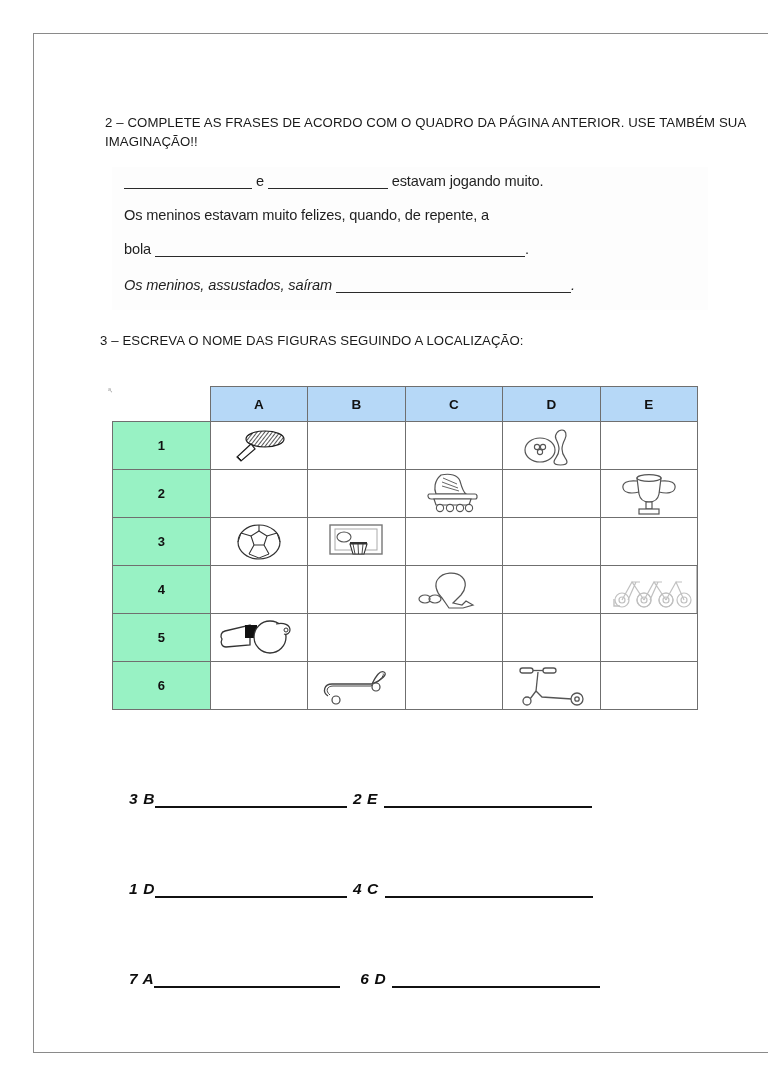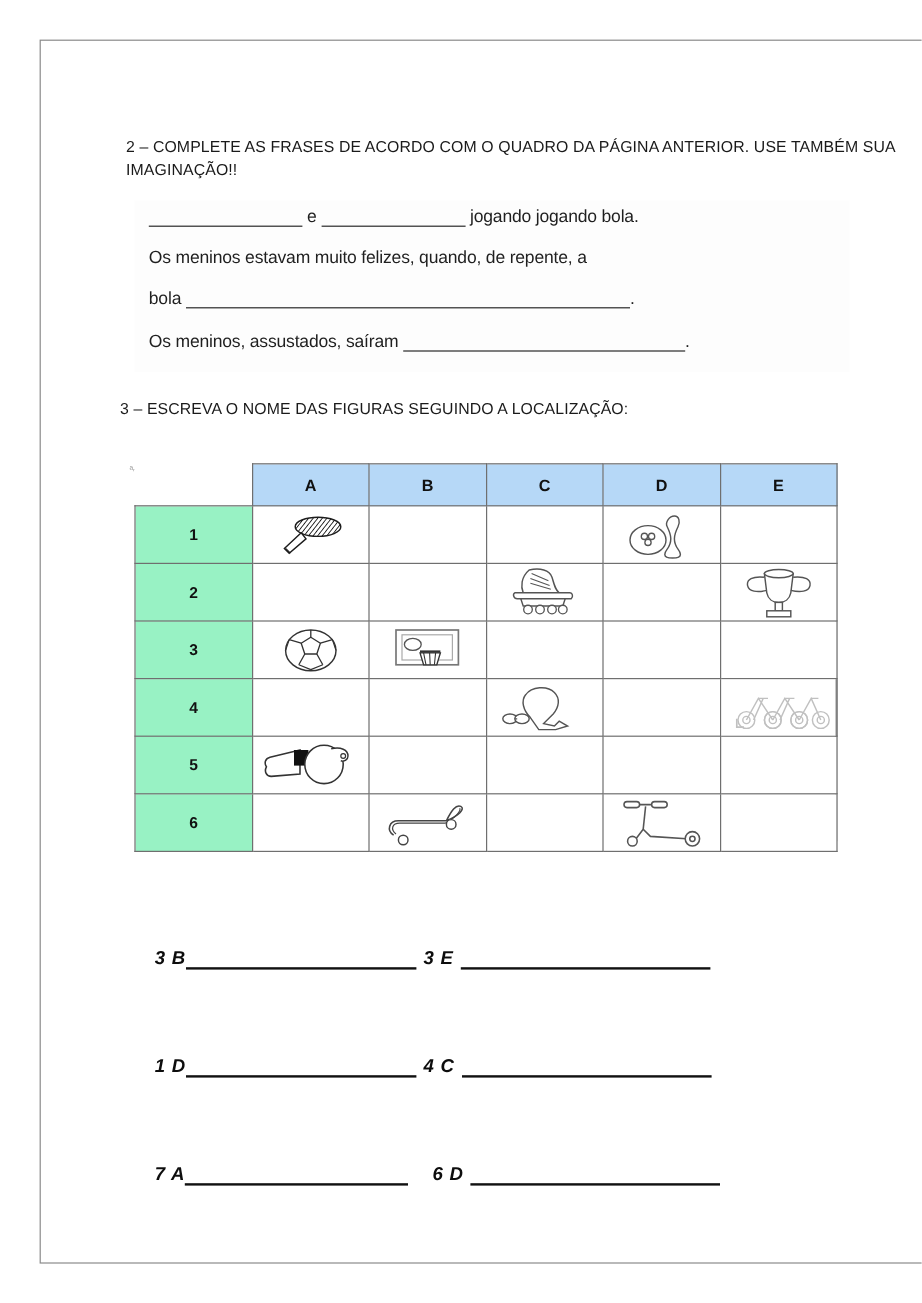--- a/index.html
+++ b/index.html
@@ -66,21 +66,21 @@
   }
   .blank {
     display: inline-block;
     border-bottom: 1.6px solid #2a2a2a;
     vertical-align: bottom;
     height: 13px;
   }
   .s-l1 { left: 12px; top: 6px; }
   .s-l2 { left: 12px; top: 40px; }
   .s-l3 { left: 12px; top: 74px; }
-  .s-l4 { left: 12px; top: 110px; }
+  .s-l4 { left: 12px; top: 110px; font-style: italic; }
   .b-1 { width: 128px; }
   .b-2 { width: 120px; }
   .b-3 { width: 370px; }
   .b-4 { width: 235px; }
 
   
   .grid-wrap {
     position: absolute;
     left: 78px;
     top: 352px;
@@ -187,21 +187,21 @@
 </head>
 <body>
 
 <div class="page-frame">
 
   <div class="instruction" id="instr-2">2 – COMPLETE AS FRASES DE ACORDO COM O QUADRO DA PÁGINA ANTERIOR. USE TAMBÉM SUA IMAGINAÇÃO!!</div>
 
   <div class="sentence-block">
 
     <div class="sentence-line s-l1">
-      <span class="blank b-1"></span><span> e </span><span class="blank b-2"></span><span> jogando jogando bola.</span>
+      <span class="blank b-1"></span><span> e </span><span class="blank b-2"></span><span> estavam jogando muito.</span>
     </div>
 
     <div class="sentence-line s-l3">
       <span>bola </span><span class="blank b-3"></span><span>.</span>
     </div>
 
     <div class="sentence-line s-l2">Os meninos estavam muito felizes, quando, de repente, a</div>
 
     <div class="sentence-line s-l4">
       <span>Os meninos, assustados, saíram </span><span class="blank b-4"></span><span>.</span>
@@ -393,21 +393,21 @@
       </tbody>
     </table>
   </div>
 
   <div class="answer-row" id="ans-row-0">
     <div class="answer-item ai-left">
       <span class="code">3 B</span>
       <span class="ans-line"></span>
     </div>
     <div class="answer-item ai-right">
-      <span class="code">3 E</span>
+      <span class="code">2 E</span>
       <span class="ans-line"></span>
     </div>
   </div>
 
   <div class="answer-row" id="ans-row-1">
     <div class="answer-item ai-left">
       <span class="code">1 D</span>
       <span class="ans-line"></span>
     </div>
     <div class="answer-item ai-right">

